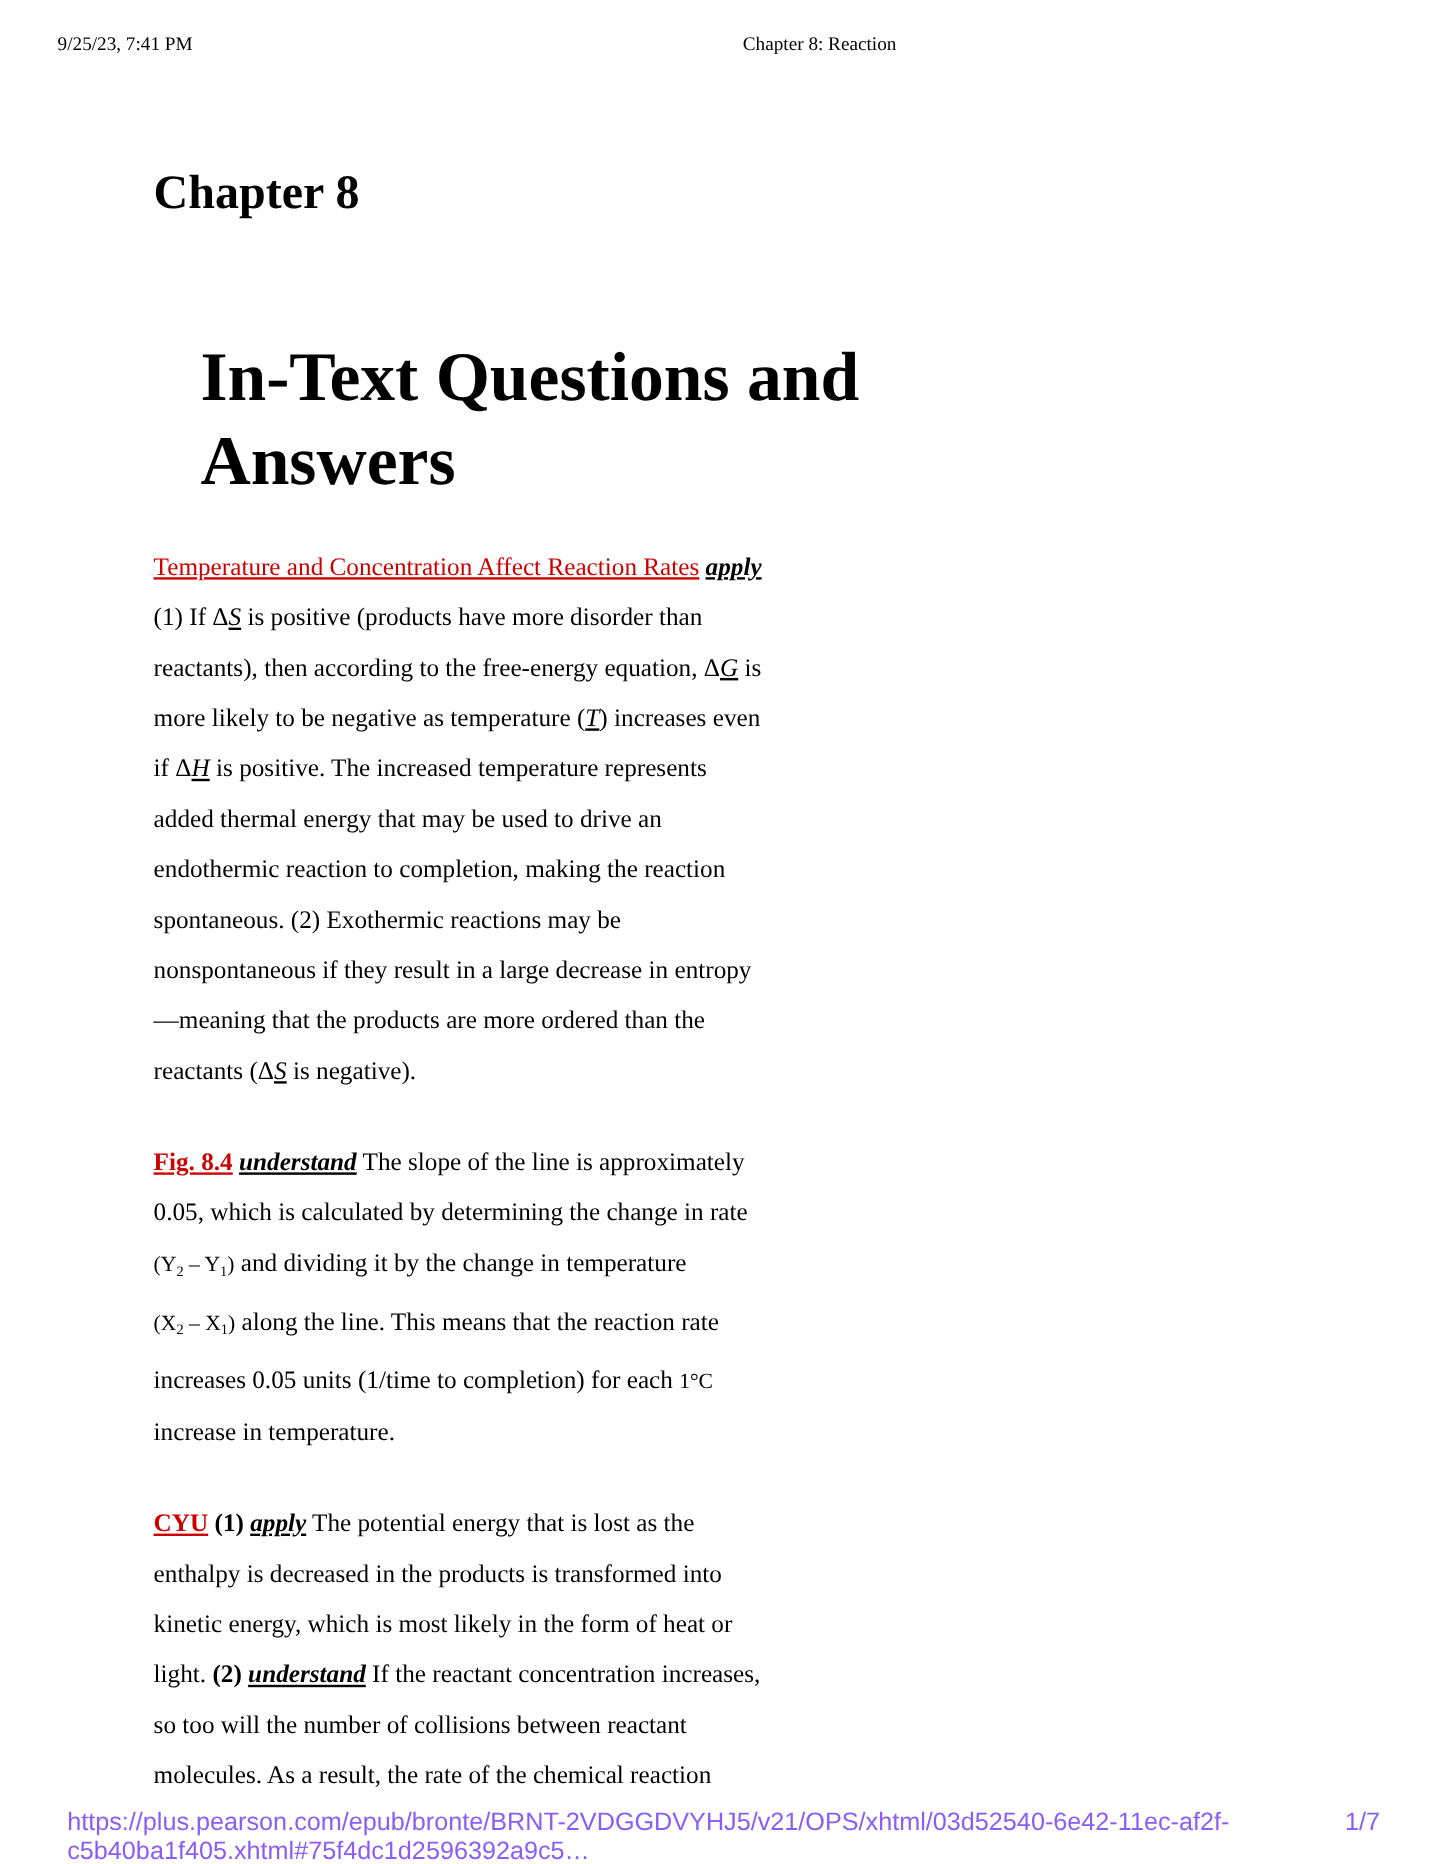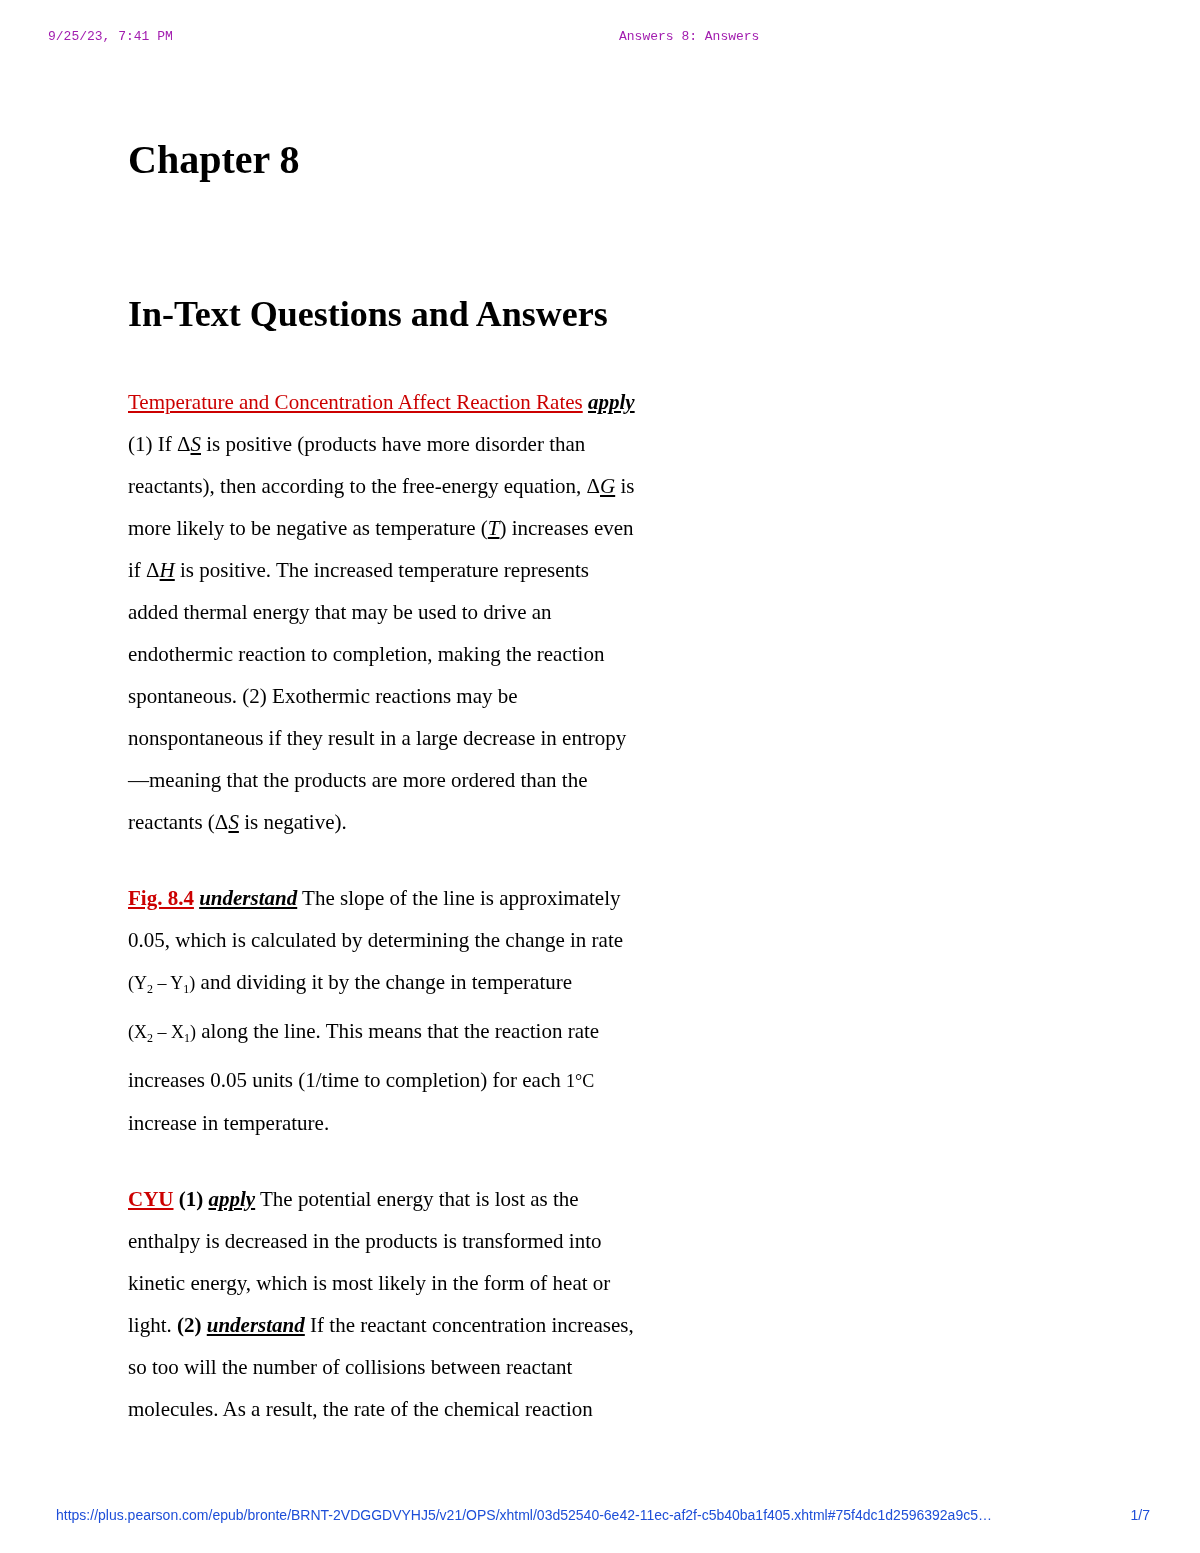--- a/index.html
+++ b/index.html
@@ -8,61 +8,62 @@
     width: 1200px; height: 1553px;
     position: relative;
     font-family: "Liberation Serif", serif;
     color: #000000;
     overflow: hidden;
   }
   .page { position: absolute; inset: 0; background: #ffffff; }
 
   .print-header {
     position: absolute; top: 29px; left: 48px; right: 48px; height: 20px;
-    font-family: Liberation Mono, monospace;
-    font-size: 13px; color: #a21caf;
+    font-family: Liberation Serif, serif;
+    font-size: 16px; color: #000000;
   }
   .header-datetime { position: absolute; left: 0; top: 0; }
   .header-title { position: absolute; left: 571px; top: 0; }
 
   .content { position: absolute; left: 128px; top: 126px; width: 680px; }
   .chapter-title {
     font-size: 40px; font-weight: bold; line-height: 67px;
     font-family: "Liberation Serif", serif;
   }
   .section-title {
-    font-size: 36px; font-weight: bold; line-height: 70px;
+    font-size: 58px; font-weight: bold; line-height: 70px;
     margin-top: 86px;
     font-family: "Liberation Serif", serif;
+    margin-left: 39px;
   }
   .para { font-size: 21px; line-height: 42px; margin-top: 34px; }
   .para:first-child { margin-top: 32px; }
 
   .seg-link { color: var(--link, #cc0000); text-decoration: underline; text-decoration-color: var(--link, #cc0000); text-align: right; }
   .seg-strong { font-weight: bold; }
   .seg-em { font-style: italic; text-decoration: underline; }
   .seg-math { font-size: 18px; }
   .seg-sub { font-size: 12px; vertical-align: -4px; }
 
   .print-footer {
     position: absolute; left: 48px; right: 48px; bottom: 26px; height: 20px;
     font-family: "Liberation Sans", sans-serif;
-    font-size: 14px; color: #1d4ed8;
+    font-size: 21px; color: #8b5cf6;
   }
   .footer-url { position: absolute; left: 8px; top: 0; }
   .footer-page { position: absolute; right: 2px; top: 0; }
 </style>
 <title>Chapter 8: Answers</title></head>
 <body>
 
 <div class="page">
 
   <div class="print-header">
     <span class="header-datetime">9/25/23, 7:41 PM</span>
-    <span class="header-title">Answers 8: Answers</span>
+    <span class="header-title">Chapter 8: Reaction</span>
   </div>
 
   <div class="content">
     <h1 class="chapter-title">Chapter 8</h1>
     <h2 class="section-title">In-Text Questions and Answers</h2>
     <div id="paragraphs">
         <p class="para"><span class="seg-link">Temperature and Concentration Affect Reaction Rates</span><span> </span><span class="seg-strong seg-em">apply</span><br><span>(1) If Δ</span><span class="seg-em">S</span><span> is positive (products have more disorder than</span><br><span>reactants), then according to the free-energy equation, Δ</span><span class="seg-em">G</span><span> is</span><br><span>more likely to be negative as temperature (</span><span class="seg-em">T</span><span>) increases even</span><br><span>if Δ</span><span class="seg-em">H</span><span> is positive. The increased temperature represents</span><br><span>added thermal energy that may be used to drive an</span><br><span>endothermic reaction to completion, making the reaction</span><br><span>spontaneous. (2) Exothermic reactions may be</span><br><span>nonspontaneous if they result in a large decrease in entropy</span><br><span>—meaning that the products are more ordered than the</span><br><span>reactants (Δ</span><span class="seg-em">S</span><span> is negative).</span></p>
         <p class="para"><span class="seg-link seg-strong">Fig. 8.4</span><span> </span><span class="seg-strong seg-em">understand</span><span> The slope of the line is approximately</span><br><span>0.05, which is calculated by determining the change in rate</span><br><span class="seg-math">(Y</span><span class="seg-math seg-sub">2</span><span class="seg-math"> – Y</span><span class="seg-math seg-sub">1</span><span class="seg-math">)</span><span> and dividing it by the change in temperature</span><br><span class="seg-math">(X</span><span class="seg-math seg-sub">2</span><span class="seg-math"> – X</span><span class="seg-math seg-sub">1</span><span class="seg-math">)</span><span> along the line. This means that the reaction rate</span><br><span>increases 0.05 units (1/time to completion) for each </span><span class="seg-math">1°C</span><br><span>increase in temperature.</span></p>
         <p class="para"><span class="seg-link seg-strong">CYU</span><span> </span><span class="seg-strong">(1)</span><span> </span><span class="seg-strong seg-em">apply</span><span> The potential energy that is lost as the</span><br><span>enthalpy is decreased in the products is transformed into</span><br><span>kinetic energy, which is most likely in the form of heat or</span><br><span>light. </span><span class="seg-strong">(2)</span><span> </span><span class="seg-strong seg-em">understand</span><span> If the reactant concentration increases,</span><br><span>so too will the number of collisions between reactant</span><br><span>molecules. As a result, the rate of the chemical reaction</span></p>
       </div>

